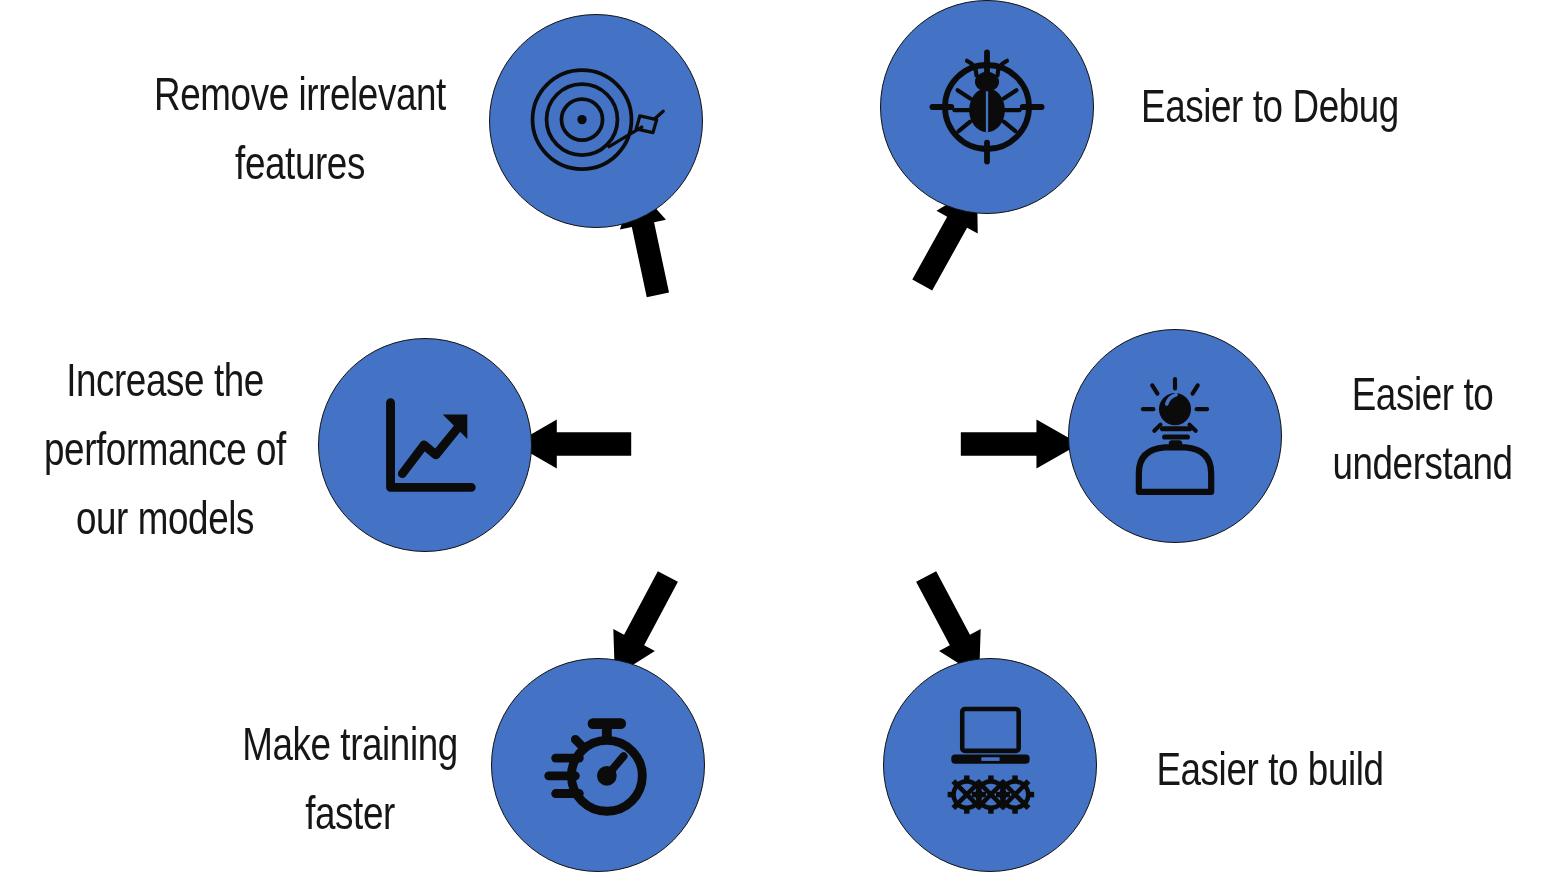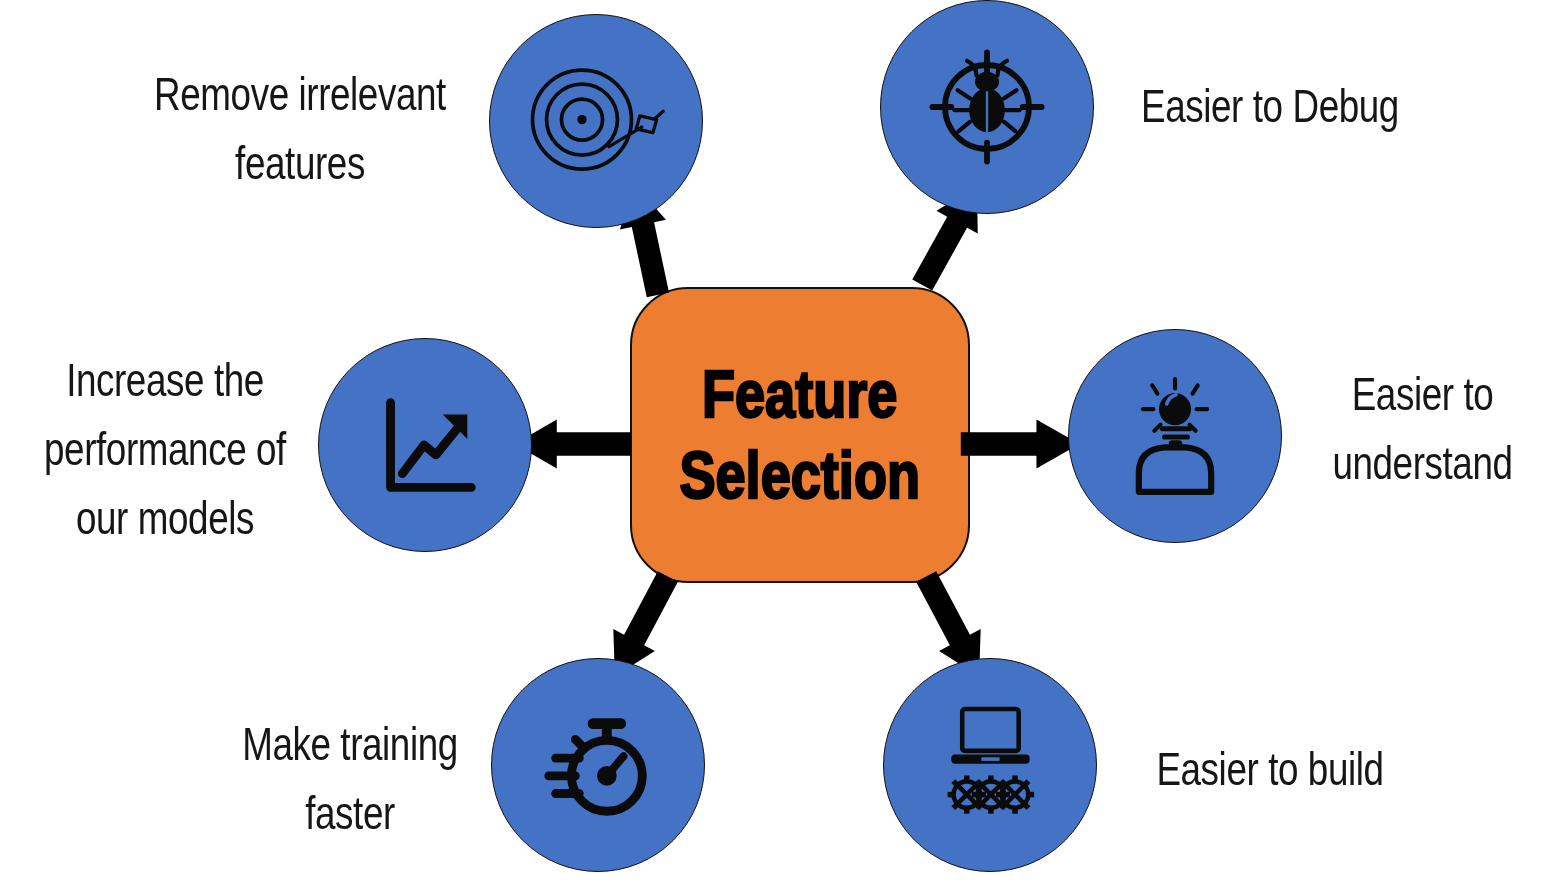--- a/index.html
+++ b/index.html
@@ -62,24 +62,20 @@
         <line x1="-10" y1="-10" x2="10" y2="10"></line>
           <line x1="10" y1="-10" x2="-10" y2="10"></line>
       </g>
       <circle r="3.2" fill="#0b0b0b"></circle>
     </g>
   </defs>
 </svg>
 
 <div class="canvas">
 
-  <div class="center-box">
-    <div class="center-title">Feature
-Selection</div>
-  </div>
 
   <div class="arrow" style="left:588px;top:213px;width:116px;height:52px;transform:rotate(-102deg);">
     <svg viewBox="0 0 150 64" preserveAspectRatio="none">
         <use href="#block-arrow"></use>
       </svg>
   </div>
   <div class="arrow" style="left:892px;top:209px;width:116px;height:52px;transform:rotate(-61deg);">
     <svg viewBox="0 0 150 64" preserveAspectRatio="none">
         <use href="#block-arrow"></use>
       </svg>

